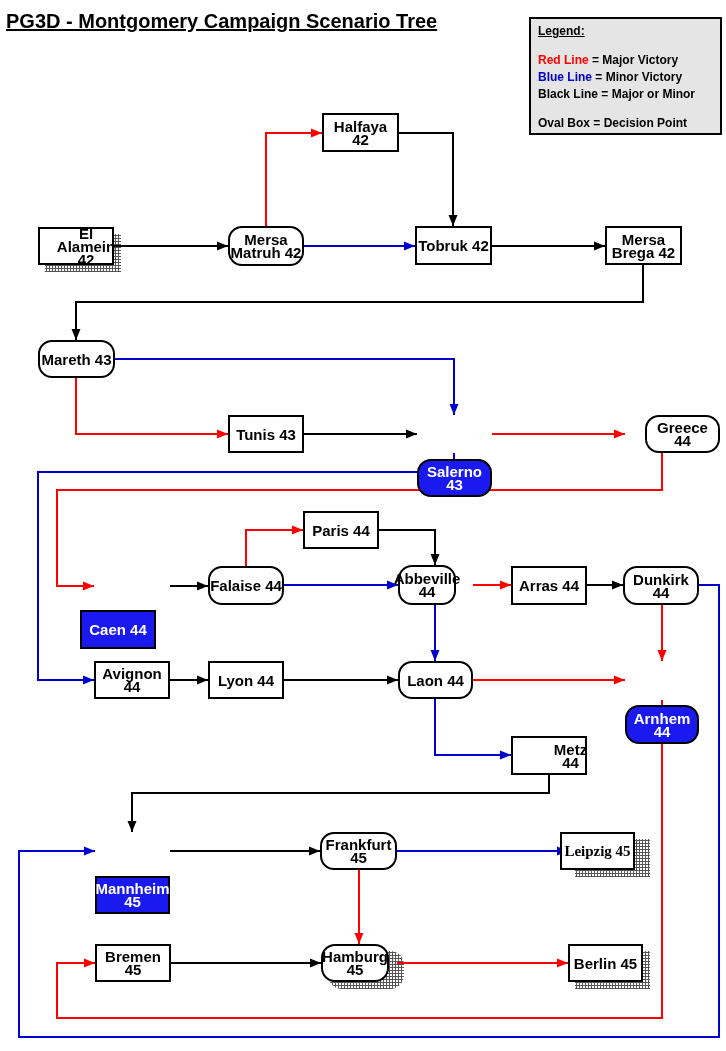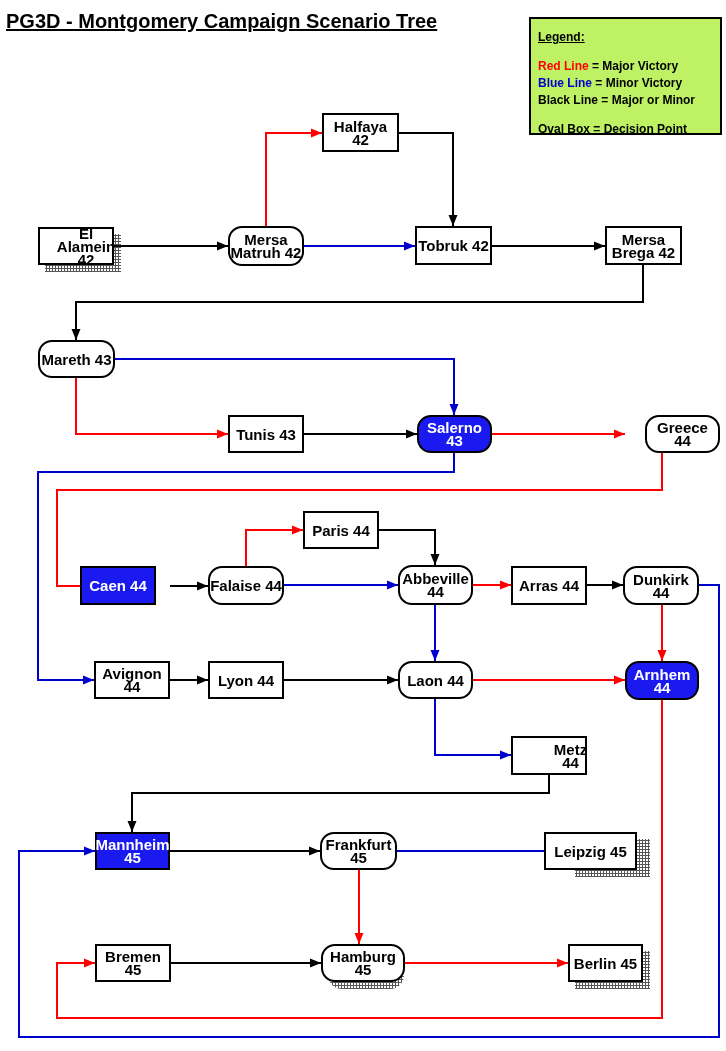--- a/index.html
+++ b/index.html
@@ -2,30 +2,30 @@
 <html><head>
 <meta charset="utf-8">
 <style>
   html,body{margin:0;padding:0;background:#fff;}
   body{font-family:"Liberation Sans",sans-serif;}
   #canvas{position:relative;width:726px;height:1051px;background:#fff;overflow:hidden;}
   #connectors{position:absolute;left:0;top:0;z-index:2;}
   #title{position:absolute;left:6px;top:10px;font-size:20px;font-weight:bold;
          text-decoration:underline;letter-spacing:0px;z-index:4;color:#000;}
   #legend{position:absolute;left:529px;top:17px;width:193px;height:118px;border:2px solid #000;
-          box-sizing:border-box;padding:11px 7px;font-size:12px;font-weight:bold;z-index:4;background:#bef264;}
+          box-sizing:border-box;padding:5px 7px;font-size:12px;font-weight:bold;z-index:4;background:#e5e5e5;}
   .legend-heading{text-decoration:underline;margin-bottom:14px;}
   .legend-line{line-height:17px;white-space:nowrap;}
   .legend-footer{margin-top:13px;white-space:nowrap;}
   .node{position:absolute;z-index:3;box-sizing:border-box;border:2px solid #000;background:#fff;
         display:flex;align-items:center;justify-content:center;text-align:center;
         font-weight:bold;font-size:15px;line-height:13px;color:#000;}
   .node .lbl{white-space:pre-line;}
   .node.oval{border-radius:14px;}
-  .node.blue{background:#1a1af0;color:#fff;}
+  .node.blue{background:#1a1af0;color:#fff;margin-top:44px;}
   .shadow{position:absolute;z-index:1;
           background-image:radial-gradient(circle,#555 1px,rgba(0,0,0,0) 1.1px);
           background-size:3px 3px;}
   .shadow.oval{border-radius:14px;}
 </style>
 </head>
 <body>
 
 <div id="canvas">
   <div id="title">PG3D - Montgomery Campaign Scenario Tree</div>
@@ -204,21 +204,21 @@
     </div>
     <div class="node rect" style="left: 303px; top: 511px; width: 76px; height: 38px;">
       <span class="lbl">Paris 44</span>
     </div>
     <div class="node rect blue" style="left: 80px; top: 566px; width: 76px; height: 39px;">
       <span class="lbl">Caen 44</span>
     </div>
     <div class="node oval" style="left: 208px; top: 566px; width: 76px; height: 39px;">
       <span class="lbl">Falaise 44</span>
     </div>
-    <div class="node oval" style="left: 398px; top: 565px; width: 75px; height: 40px;">
+    <div class="node oval" style="left: 398px; top: 565px; width: 58px; height: 40px;">
       <span class="lbl">Abbeville
 44</span>
     </div>
     <div class="node rect" style="left: 511px; top: 566px; width: 76px; height: 39px;">
       <span class="lbl">Arras 44</span>
     </div>
     <div class="node oval" style="left: 623px; top: 566px; width: 76px; height: 39px;">
       <span class="lbl">Dunkirk 44</span>
     </div>
     <div class="node rect" style="left: 94px; top: 661px; width: 76px; height: 38px;">
@@ -239,28 +239,28 @@
     </div>
     <div class="node rect blue" style="left: 95px; top: 832px; width: 75px; height: 38px;">
       <span class="lbl">Mannheim
 45</span>
     </div>
     <div class="node oval" style="left: 320px; top: 832px; width: 77px; height: 38px;">
       <span class="lbl">Frankfurt
 45</span>
     </div>
     <div class="shadow" style="left: 575px; top: 839px; width: 75px; height: 38px;"></div>
-    <div class="node rect" style="left: 544px; top: 832px; width: 93px; height: 38px;">
+    <div class="node rect" style="left: 560px; top: 832px; width: 75px; height: 38px; font-family: Liberation Serif, serif;">
       <span class="lbl">Leipzig 45</span>
     </div>
     <div class="node rect" style="left: 95px; top: 944px; width: 76px; height: 38px;">
       <span class="lbl">Bremen 45</span>
     </div>
     <div class="shadow oval" style="left: 328px; top: 951px; width: 76px; height: 38px;"></div>
-    <div class="node oval" style="left: 321px; top: 944px; width: 84px; height: 38px;">
+    <div class="node oval" style="left: 321px; top: 944px; width: 68px; height: 38px;">
       <span class="lbl">Hamburg
 45</span>
     </div>
     <div class="shadow" style="left: 575px; top: 951px; width: 75px; height: 38px;"></div>
     <div class="node rect" style="left: 568px; top: 944px; width: 75px; height: 38px;">
       <span class="lbl">Berlin 45</span>
     </div>
   </div>
 
 </body></html>

